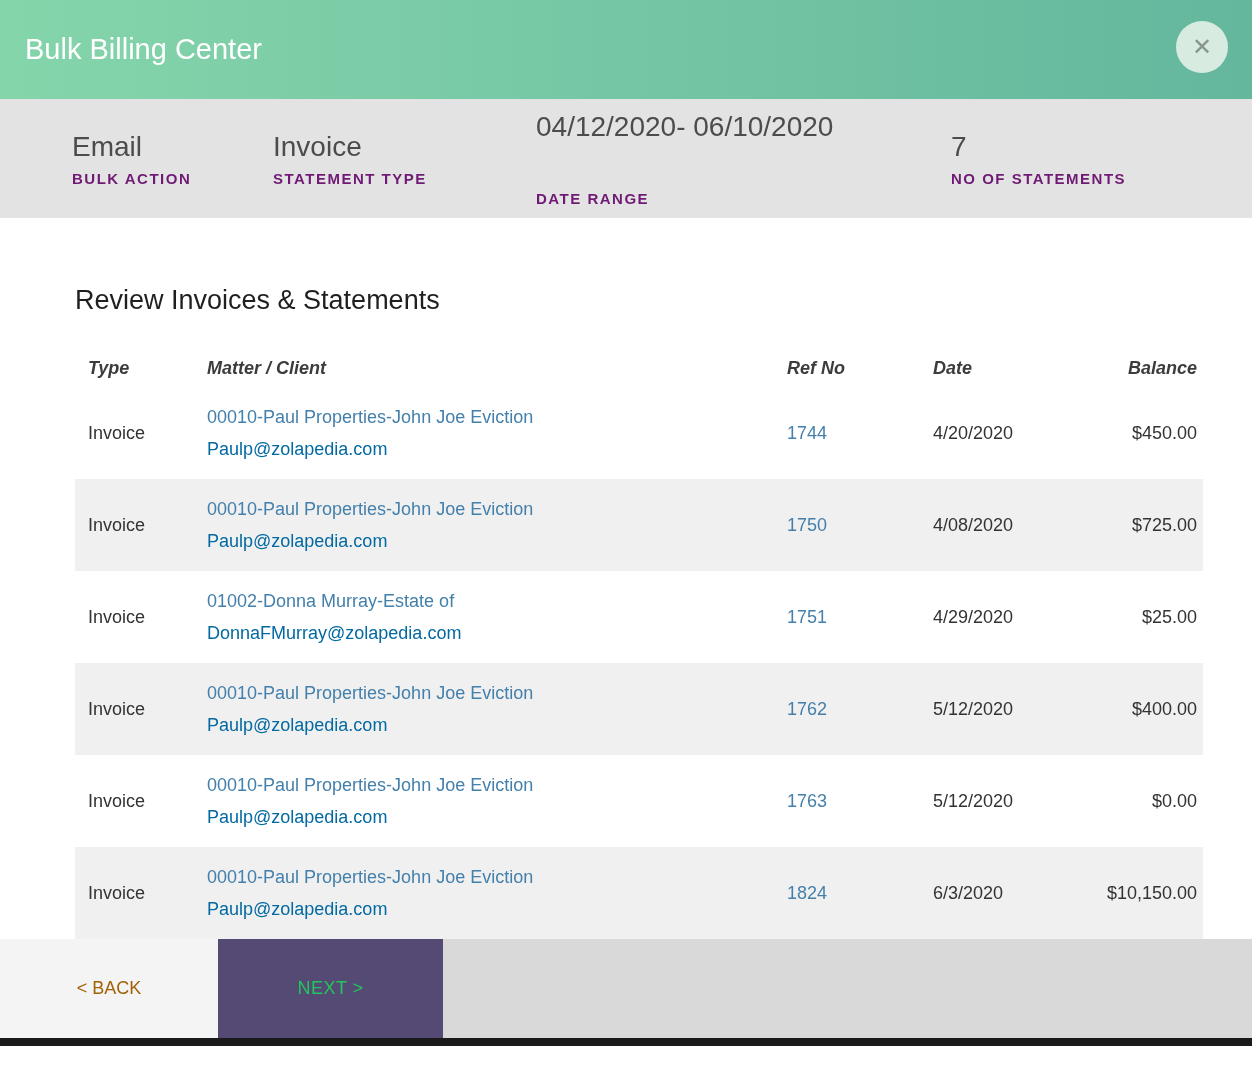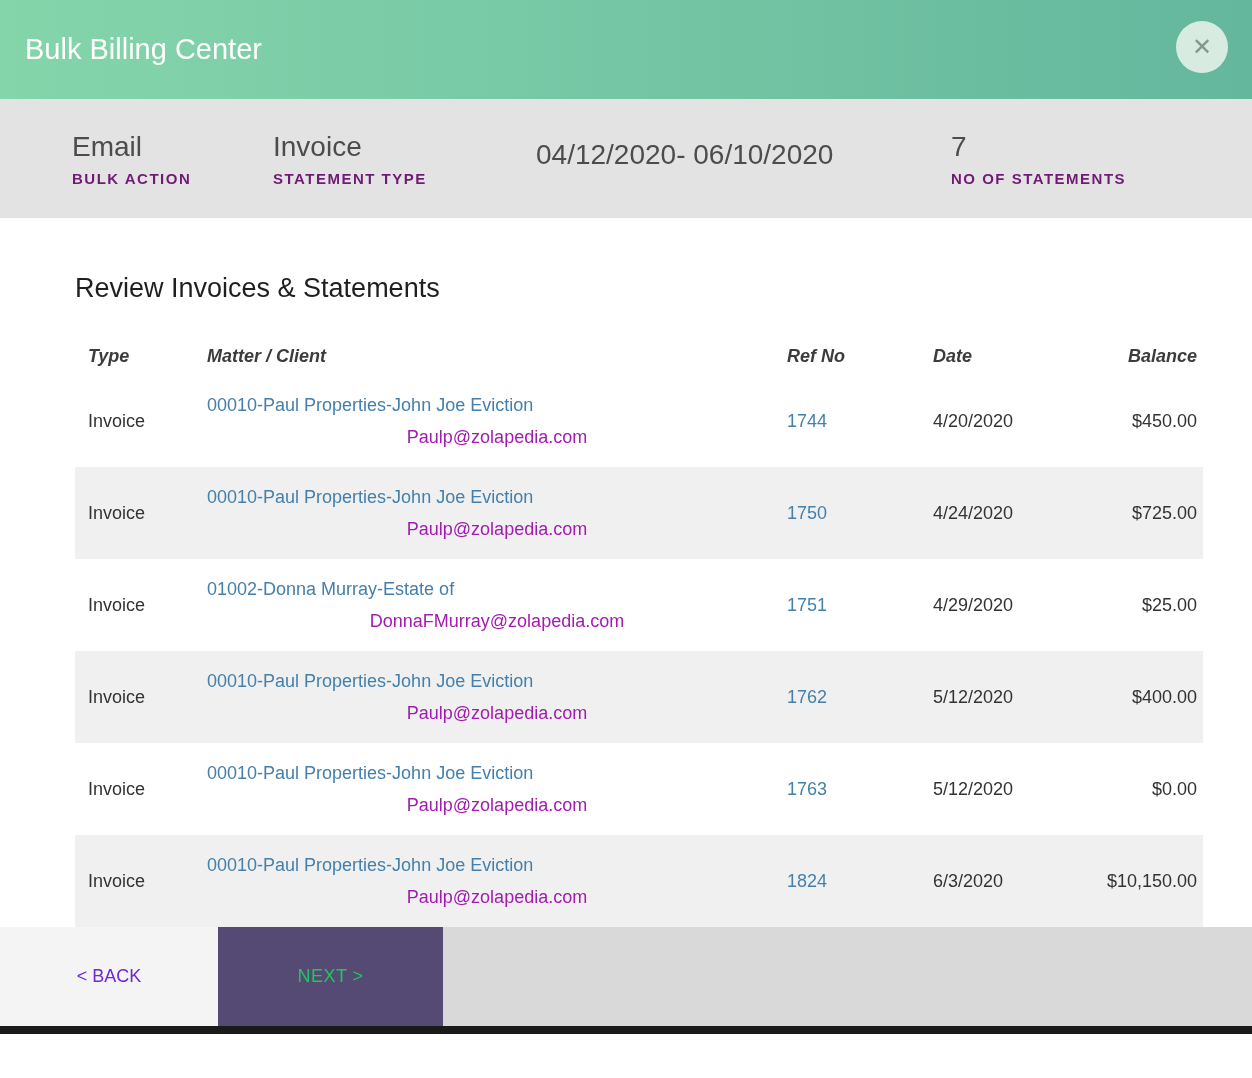--- a/index.html
+++ b/index.html
@@ -37,46 +37,46 @@
   .summary-item:nth-child(1) { width: 201px; }
   .summary-item:nth-child(2) { width: 263px; }
   .summary-item:nth-child(3) { width: 415px; gap: 40px; }
   .summary-value { font-size: 28px; color: #4c4c4c; margin-bottom: 7px; }
   .summary-label {
     font-size: 15px; font-weight: bold; color: #701a75;
     letter-spacing: 1.5px;
   }
 
   
-  .content { flex: 1 1 auto; background: #ffffff; padding: 0 49px 0 75px; }
+  .content { flex: 1 1 auto; background: #ffffff; padding: 12px 49px 0 75px; }
   .review-heading {
     margin-top: 53px; font-size: 27px; font-weight: 400;
     color: #1f1f1f; line-height: 34px;
   }
   .table { width: 1128px; margin-top: 32px; }
   .t-row {
     display: grid;
     grid-template-columns: 119px 580px 146px 150px 1fr;
     padding-left: 13px; padding-right: 6px;
     align-items: center;
   }
   .t-head { height: 38px; font-weight: bold; font-size: 18px; color: #3c3c3c; font-style: italic; }
   .t-body-row { height: 92px; font-size: 18px; color: #333333; }
   .t-body-row.alt { background: #f0f0f0; }
   .cell-balance, .head-balance { text-align: right; }
   .matter-cell { line-height: 32px; }
   .link { color: #4480ab; text-decoration: none; cursor: pointer; }
-  .email { color: #a21caf; text-align: center; }
+  .email { color: #0369a1; }
 
   
   .footer { height: 99px; flex: 0 0 99px; display: flex; }
   .back-area {
     width: 218px; background: #f4f4f4; border: none; cursor: pointer;
     display: flex; align-items: center; justify-content: center;
-    font-size: 18px; color: #6d28d9;
+    font-size: 18px; color: #a16207;
     font-family: "Liberation Sans", sans-serif;
   }
   .next-btn {
     width: 225px; background: #544a74; border: none; cursor: pointer;
     display: flex; align-items: center; justify-content: center;
     font-size: 18px; color: #22c55e; letter-spacing: 0.5px;
     font-family: "Liberation Sans", sans-serif;
   }
   .footer-filler { flex: 1; background: #d9d9d9; }
 
@@ -99,20 +99,21 @@
     <div class="summary-item">
       <div class="summary-value">Email</div>
       <div class="summary-label">BULK ACTION</div>
     </div>
     <div class="summary-item">
       <div class="summary-value">Invoice</div>
       <div class="summary-label">STATEMENT TYPE</div>
     </div>
     <div class="summary-item">
       <div class="summary-value">04/12/2020- 06/10/2020</div>
+      <div class="summary-label">DATE RANGE</div>
     </div>
     <div class="summary-item">
       <div class="summary-value">7</div>
       <div class="summary-label">NO OF STATEMENTS</div>
     </div>
   </div>
 
   <div class="content">
     <div class="review-heading">Review Invoices &amp; Statements</div>
 
@@ -136,21 +137,21 @@
         <div class="cell-balance">$450.00</div>
       </div>
 
       <div class="t-row t-body-row alt">
         <div>Invoice</div>
         <div class="matter-cell">
           <a class="link">00010-Paul Properties-John Joe Eviction</a>
           <div class="email">Paulp@zolapedia.com</div>
         </div>
         <div><a class="link">1750</a></div>
-        <div>4/24/2020</div>
+        <div>4/08/2020</div>
         <div class="cell-balance">$725.00</div>
       </div>
 
       <div class="t-row t-body-row">
         <div>Invoice</div>
         <div class="matter-cell">
           <a class="link">01002-Donna Murray-Estate of</a>
           <div class="email">DonnaFMurray@zolapedia.com</div>
         </div>
         <div><a class="link">1751</a></div>

